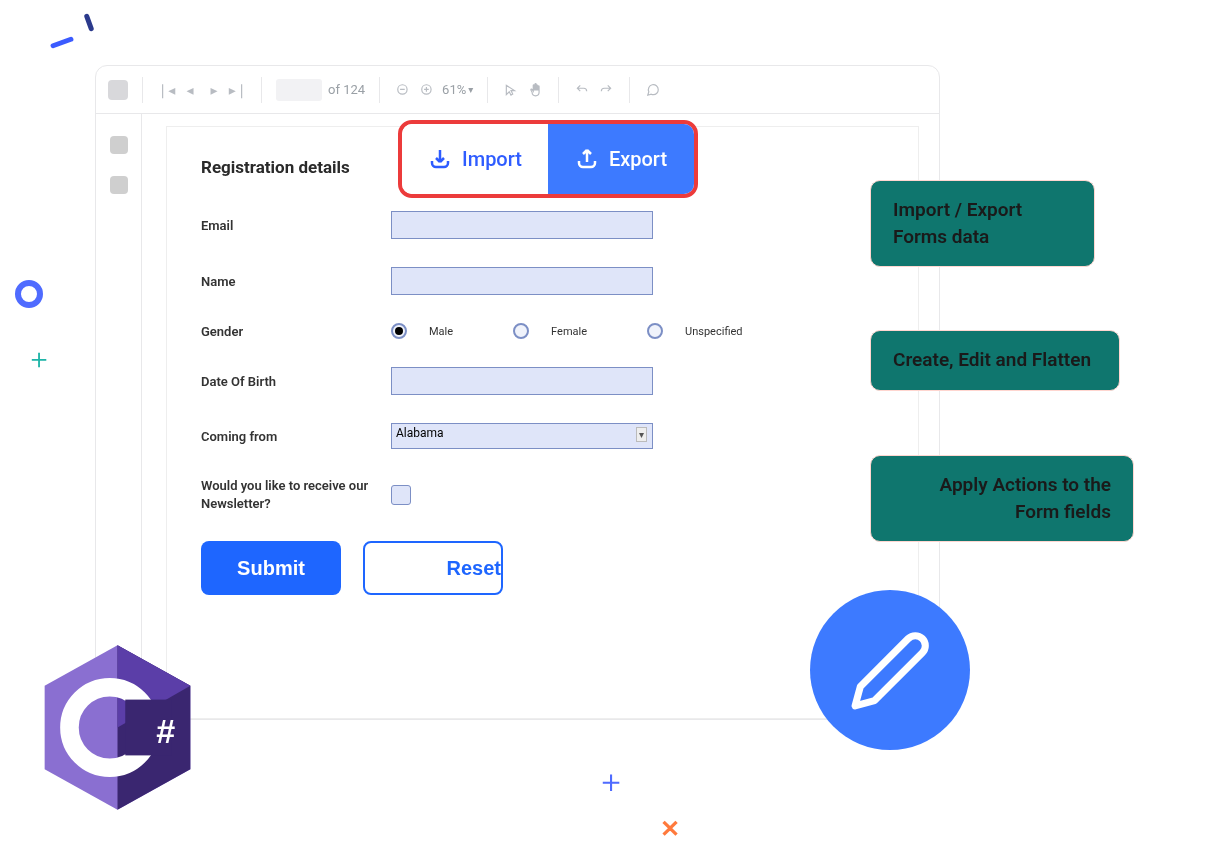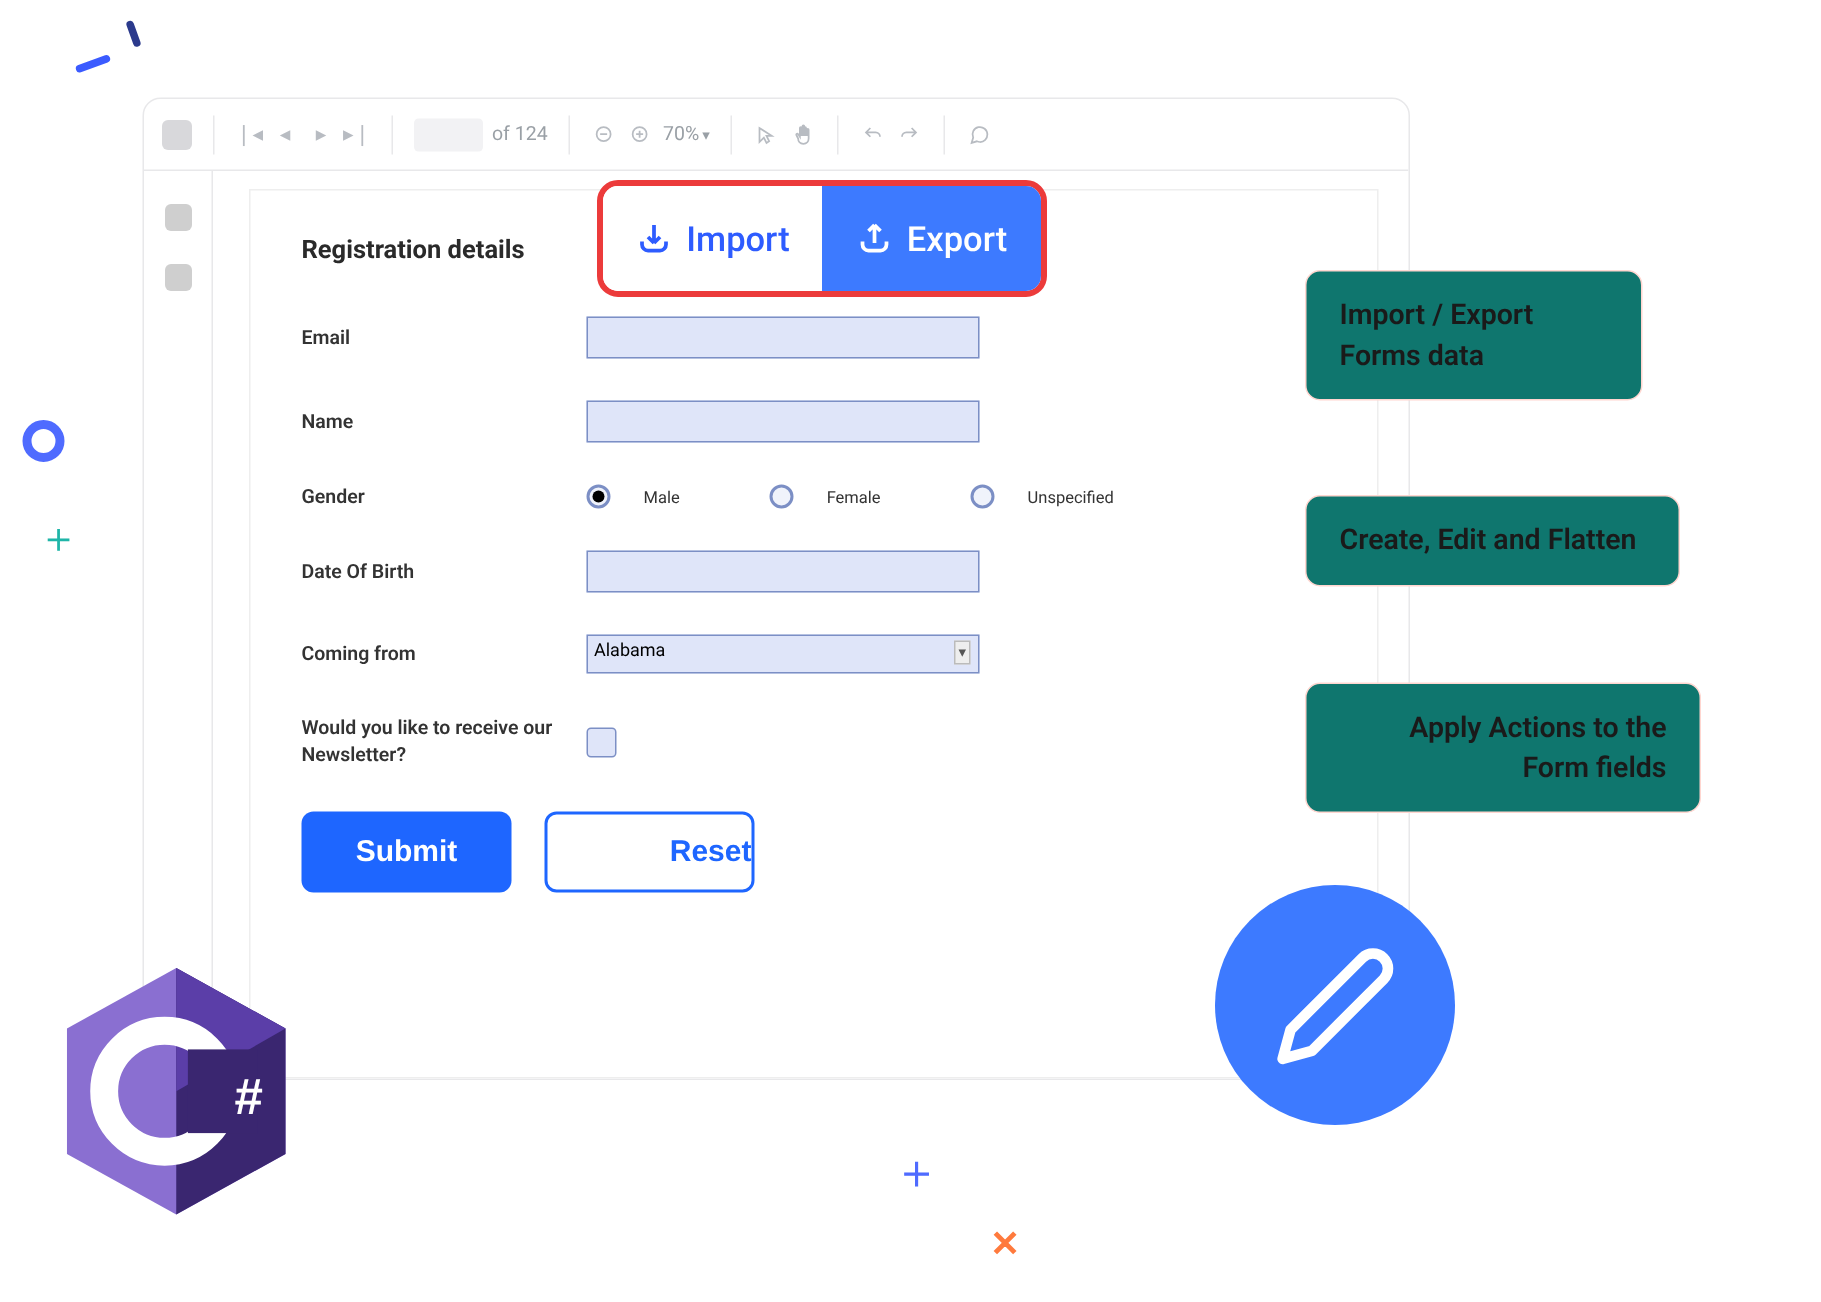--- a/index.html
+++ b/index.html
@@ -41,21 +41,21 @@
 .form-select::after { content: "▾"; position: absolute; right: 5px; top: 3px; color: #555; font-size: 10px; background: #eee; padding: 1px 2px; border: 1px solid #bbb; }
 .radio-group { display: flex; gap: 60px; align-items: center; }
 .radio-item { display: flex; align-items: center; gap: 22px; font-size: 11px; color: #333; }
 .radio-outer { width: 16px; height: 16px; border: 2px solid #7c8fc5; border-radius: 50%; display: flex; align-items: center; justify-content: center; background: #f0f3fb; }
 .radio-outer.checked .radio-dot { width: 8px; height: 8px; background: #000; border-radius: 50%; }
 .form-checkbox { width: 20px; height: 20px; background: #dfe5f9; border: 1px solid #7c8fc5; border-radius: 3px; }
 .newsletter-label { width: 190px; font-size: 13px; font-weight: 600; color: #333; line-height: 1.4; }
 
 
 .import-export { position: absolute; top: 120px; left: 398px; width: 300px; height: 78px; background: #fff; border: 4px solid #ec3b3b; border-radius: 14px; display: flex; overflow: hidden; z-index: 10; }
-.ie-btn { flex: 1; display: flex; align-items: center; justify-content: center; gap: 10px; font-size: 23px; font-weight: 500; cursor: pointer; }
+.ie-btn { flex: 1; display: flex; align-items: center; justify-content: center; gap: 10px; font-size: 20px; font-weight: 500; cursor: pointer; }
 .ie-btn.import { color: #2e5cff; background: #fff; }
 .ie-btn.export { color: #fff; background: #3d7aff; }
 
 
 .form-actions { display: flex; gap: 22px; margin-top: 20px; }
 .btn-submit { width: 140px; height: 54px; background: #1e66ff; color: #fff; border: none; border-radius: 8px; font-size: 20px; font-weight: 600; cursor: pointer; }
 .btn-reset { width: 140px; height: 54px; background: #fff; color: #1e66ff; border: 2px solid #1e66ff; border-radius: 8px; font-size: 20px; font-weight: 600; cursor: pointer; text-align: right; }
 
 
 .annotation { position: absolute; background: #0f766e; border: 1px solid #ffd6d0; border-radius: 10px; padding: 16px 22px; font-size: 19px; font-weight: 600; color: #1a1a1a; line-height: 1.4; }
@@ -103,21 +103,21 @@
         </svg>
     </span>
     <span class="tb-icon">
       <svg class="icon" viewBox="0 0 24 24">
           <circle cx="11" cy="11" r="8"></circle>
           <line x1="7" y1="11" x2="15" y2="11"></line>
           <line x1="11" y1="7" x2="11" y2="15"></line>
         </svg>
     </span>
     <span class="tb-zoom">
-        <span>70%</span> 
+        <span>61%</span> 
         <span style="font-size:10px">▾</span>
       </span>
     <div class="tb-sep"></div>
     <span class="tb-icon">
       <svg class="icon" viewBox="0 0 24 24" fill="currentColor">
           <path d="M4 4 L4 20 L9 15 L12 21 L15 19 L12 13 L18 13 Z"></path>
         </svg>
     </span>
     <span class="tb-icon">
       <svg class="icon" viewBox="0 0 24 24" fill="currentColor" stroke="none">

